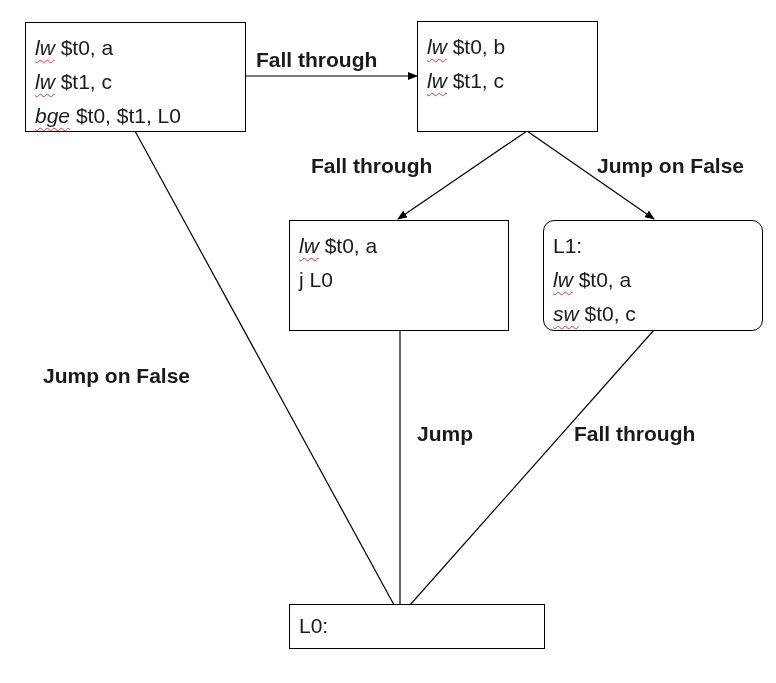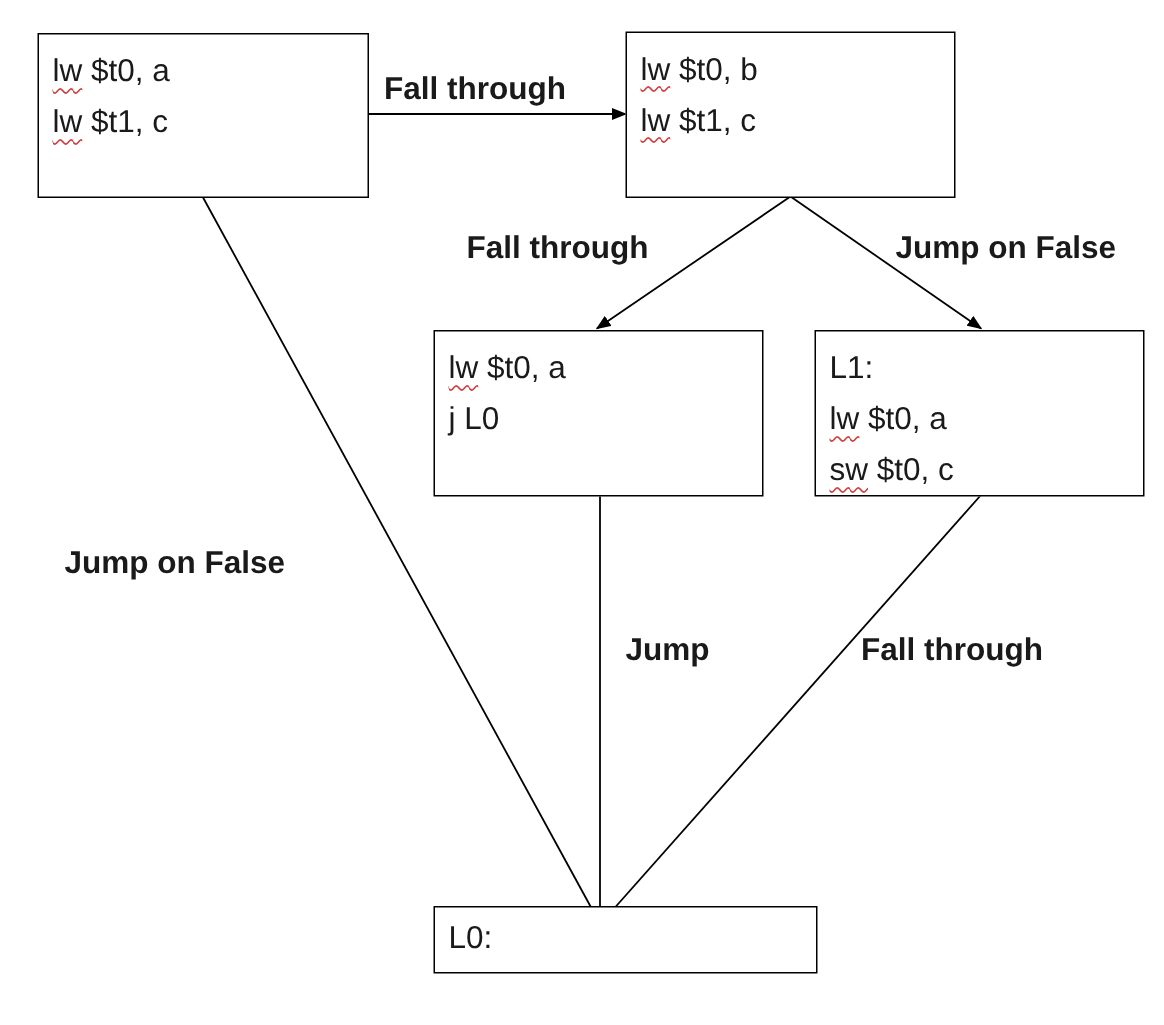--- a/index.html
+++ b/index.html
@@ -1,21 +1,21 @@
 <!DOCTYPE html>
 <html><head>
 <meta charset="utf-8">
 <style>
   html, body { margin: 0; padding: 0; background: #ffffff; }
   body { width: 776px; height: 683px; position: relative; overflow: hidden;
          font-family: "Liberation Sans", "DejaVu Sans", sans-serif; color: #1a1a1a; }
   .block { position: absolute; border: 1.3px solid #000; background: #fff; box-sizing: border-box;
            padding: 8px 0 0 9px; }
   .line { font-size: 21px; line-height: 34px; white-space: pre; }
-  .sq { text-decoration: underline wavy #d63a3a; text-decoration-thickness: 1px; text-underline-offset: 4px; }
+  .sq { text-decoration: underline wavy #d63a3a; text-decoration-thickness: 1px; text-underline-offset: 4px; font-style: italic; }
   .edge-label { position: absolute; font-size: 21px; white-space: nowrap; font-weight: bold; }
   svg#edges { position: absolute; left: 0; top: 0; }
 </style>
 </head>
 <body>
 
 <svg id="edges" width="776" height="683">
   <defs>
     <marker id="ah" markerWidth="10" markerHeight="8" refX="9" refY="4" orient="auto" markerUnits="userSpaceOnUse">
       <path d="M0,0 L10,4 L0,8 z" fill="#000"></path>
@@ -25,33 +25,34 @@
   <line x1="135" y1="131" x2="399" y2="614" stroke="#000" stroke-width="1.2" marker-end="url(#ah)"></line>
   <line x1="527" y1="131" x2="398" y2="219" stroke="#000" stroke-width="1.2" marker-end="url(#ah)"></line>
   <line x1="527" y1="131" x2="654" y2="219" stroke="#000" stroke-width="1.2" marker-end="url(#ah)"></line>
   <line x1="400" y1="330" x2="400" y2="614" stroke="#000" stroke-width="1.2" marker-end="url(#ah)"></line>
   <line x1="654" y1="330" x2="402" y2="614" stroke="#000" stroke-width="1.2" marker-end="url(#ah)"></line>
 </svg>
 
 <div class="block" style="left:25px; top:22px; width:221px; height:110px;">
   <div class="line"><span class="sq">lw</span><span> $t0, a</span></div>
   <div class="line"><span class="sq">lw</span><span> $t1, c</span></div>
+  <div class="line"><span class="sq">bge</span><span> $t0, $t1, L0</span></div>
 </div>
 
-<div class="block" style="left:417px; top:21px; width:220px; height:111px;">
+<div class="block" style="left:417px; top:21px; width:181px; height:111px;">
   <div class="line"><span class="sq">lw</span><span> $t0, b</span></div>
   <div class="line"><span class="sq">lw</span><span> $t1, c</span></div>
 </div>
 
 <div class="block" style="left:289px; top:220px; width:220px; height:111px;">
   <div class="line"><span class="sq">lw</span><span> $t0, a</span></div>
   <div class="line"><span>j L0</span></div>
 </div>
 
-<div class="block" style="left:543px; top:220px; width:220px; height:111px;">
+<div class="block" style="left:543px; top:220px; width:220px; height:111px;border-radius:11px;">
   <div class="line"><span>L1:</span></div>
   <div class="line"><span class="sq">lw</span><span> $t0, a</span></div>
   <div class="line"><span class="sq">sw</span><span> $t0, c</span></div>
 </div>
 
 <div class="block" style="left:289px; top:604px; width:256px; height:45px; padding-top:4px;">
   <div class="line"><span>L0:</span></div>
 </div>
 
 <div class="edge-label" style="left:256px; top:48px;">Fall through</div>

